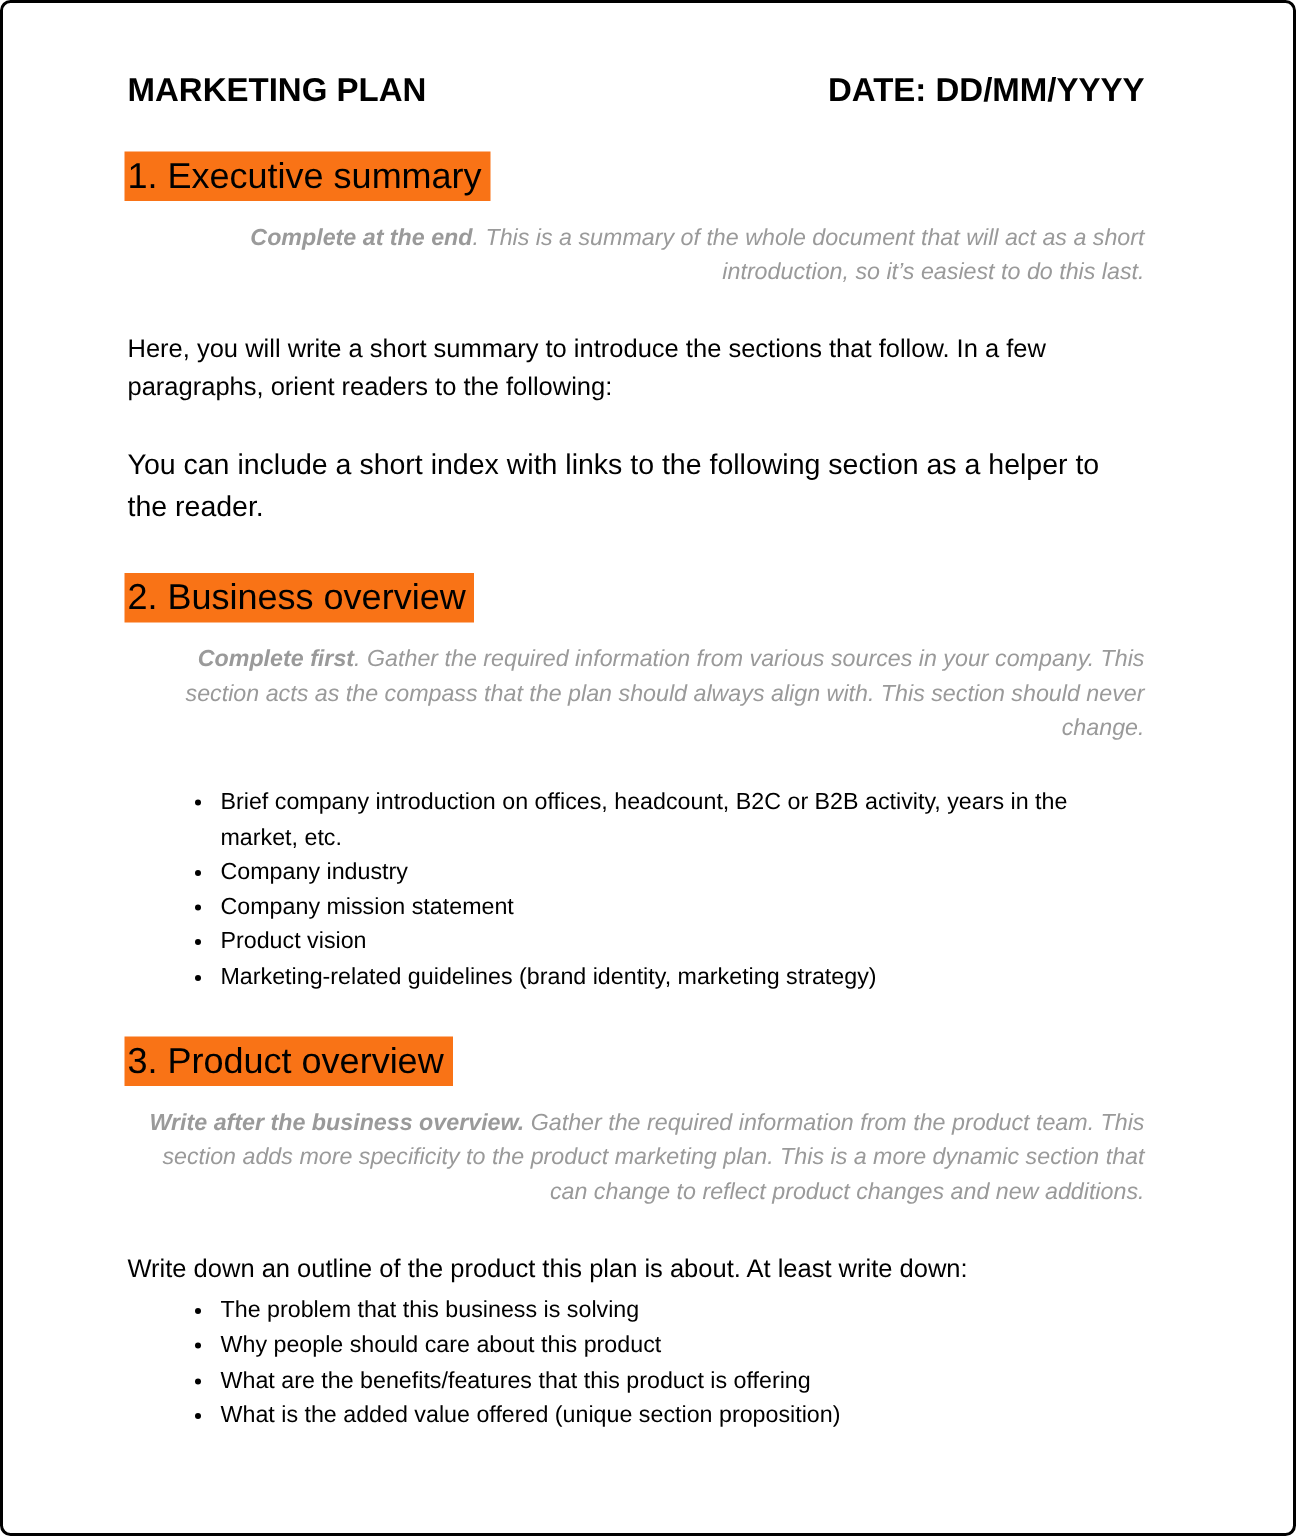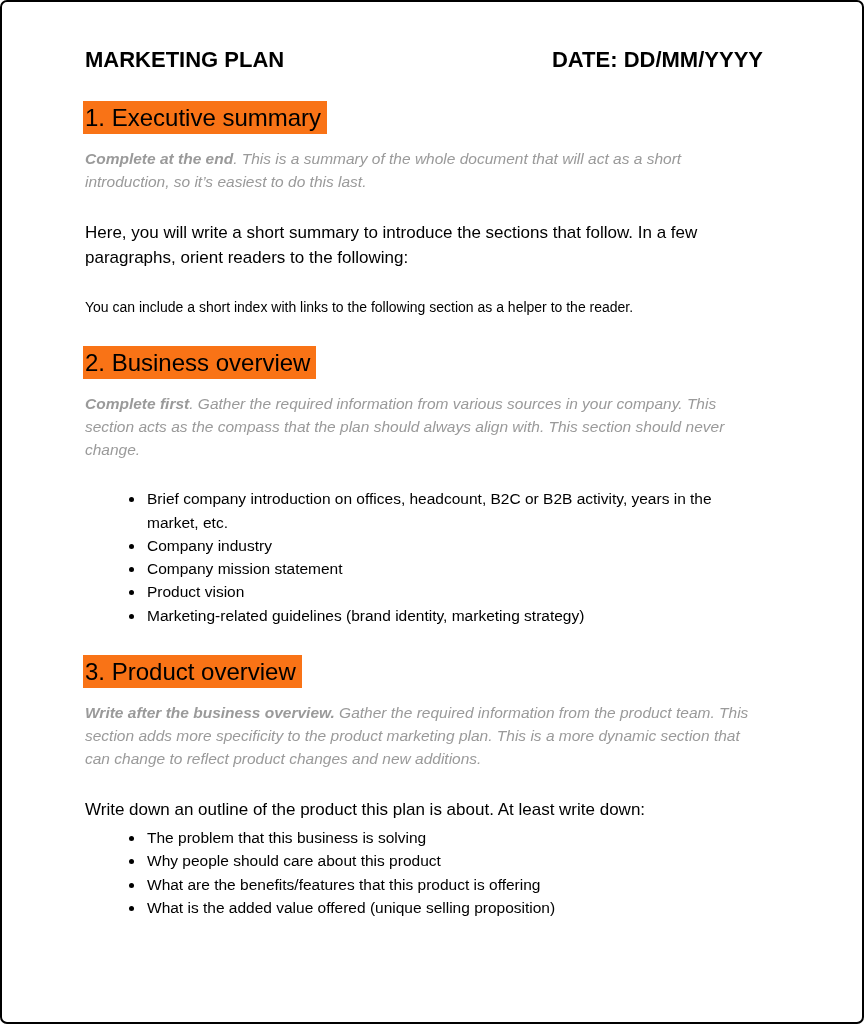--- a/index.html
+++ b/index.html
@@ -39,38 +39,39 @@
     background: #f97316;
     padding: 3px 6px 3px 2px;
     margin-left: -2px;
   }
   .note {
     font-size: 15.5px;
     line-height: 1.5;
     font-style: italic;
     color: #9a9a9a;
     margin: 0 0 26px 0;
+    text-align: right;
   }
   .note .lead { font-weight: bold; }
   .para {
     font-size: 17px;
     line-height: 1.5;
     margin: 0 0 4px 0;
   }
   ul.bullets {
     margin: 0;
     padding-left: 60px;
   }
   ul.bullets li {
     font-size: 15.5px;
     line-height: 1.5;
     padding-left: 2px;
   }
   .outro {
-    font-size: 14px;
+    font-size: 19px;
     line-height: 1.5;
     margin: 26px 0 0 0;
   }
 </style>
 </head>
 <body>
 
 <div class="page">
 
   <div class="title-row">
@@ -98,17 +99,17 @@
   </div>
 
   <div class="section">
     <h2><span class="hl">3. Product overview</span></h2>
     <p class="note"><span class="lead">Write after the business overview.</span><span> Gather the required information from the product team. This section adds more specificity to the product marketing plan. This is a more dynamic section that can change to reflect product changes and new additions.</span></p>
     <p class="para">Write down an outline of the product this plan is about. At least write down:</p>
     <ul class="bullets">
       <li>The problem that this business is solving</li>
       <li>Why people should care about this product</li>
       <li>What are the benefits/features that this product is offering</li>
-      <li>What is the added value offered (unique selling proposition)</li>
+      <li>What is the added value offered (unique section proposition)</li>
     </ul>
   </div>
 
 </div>
 
 </body></html>

